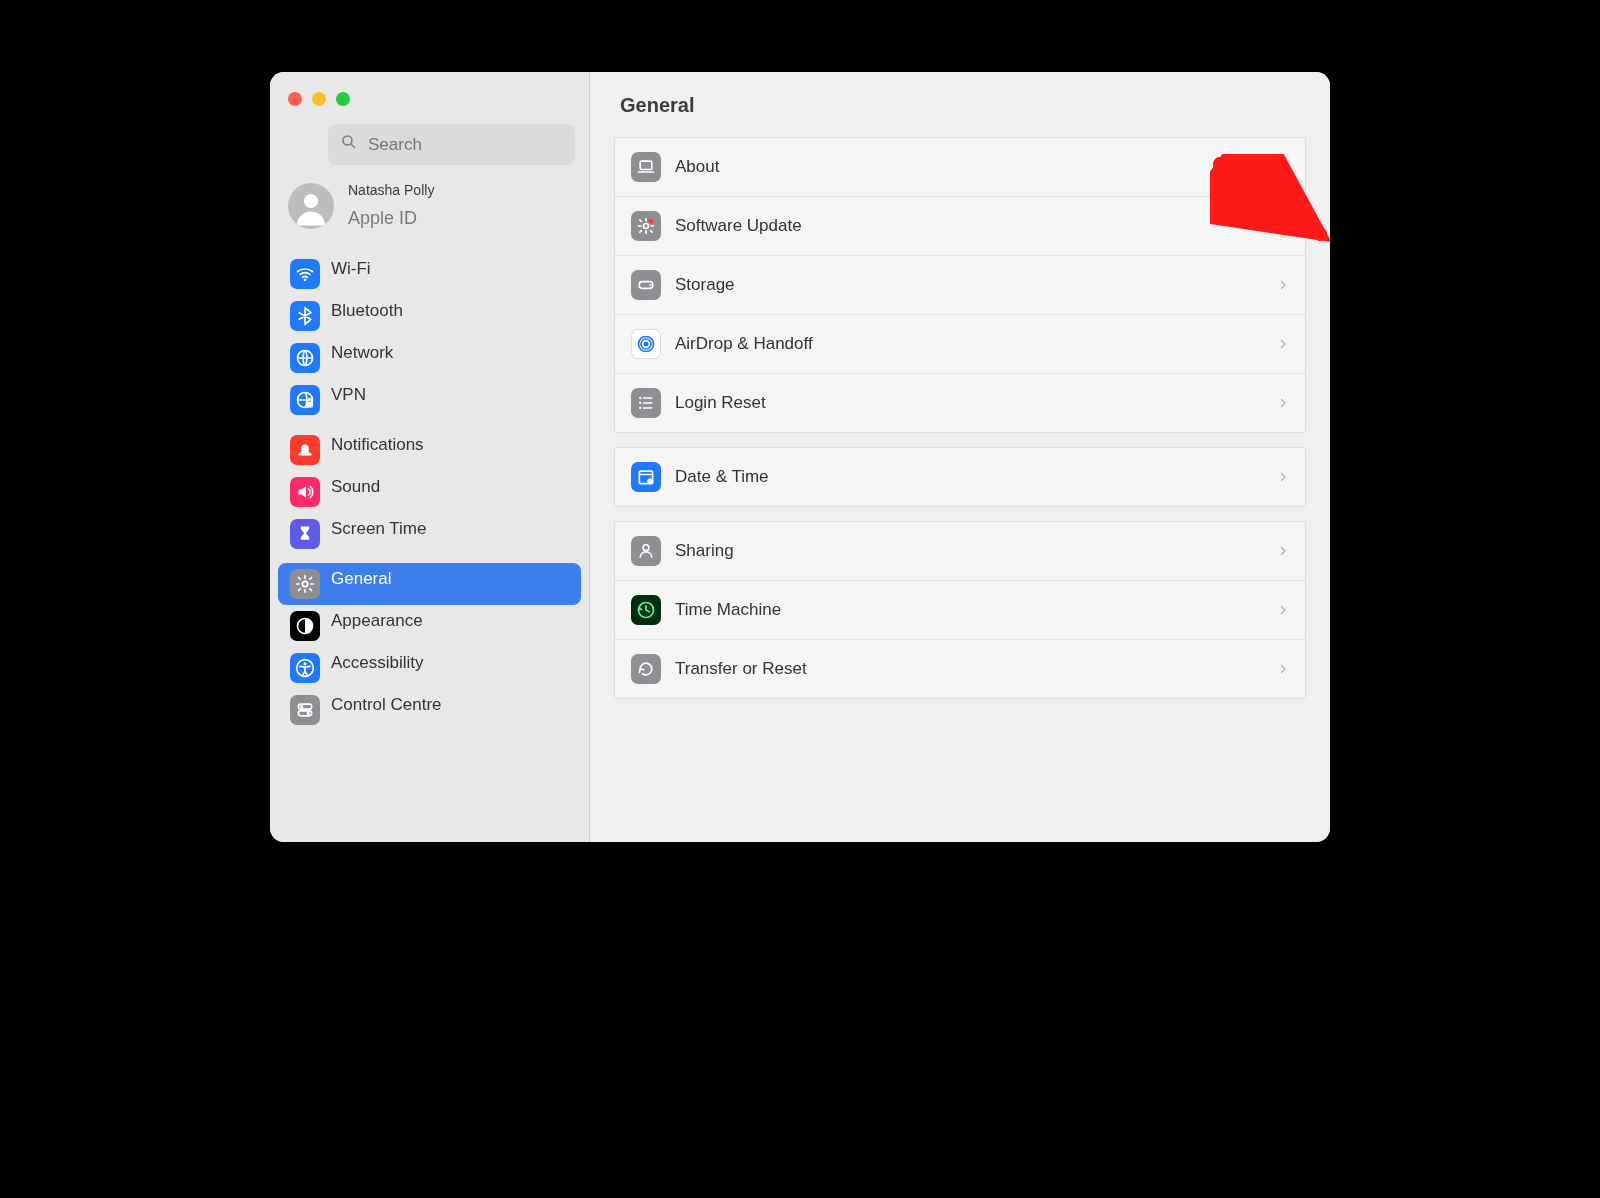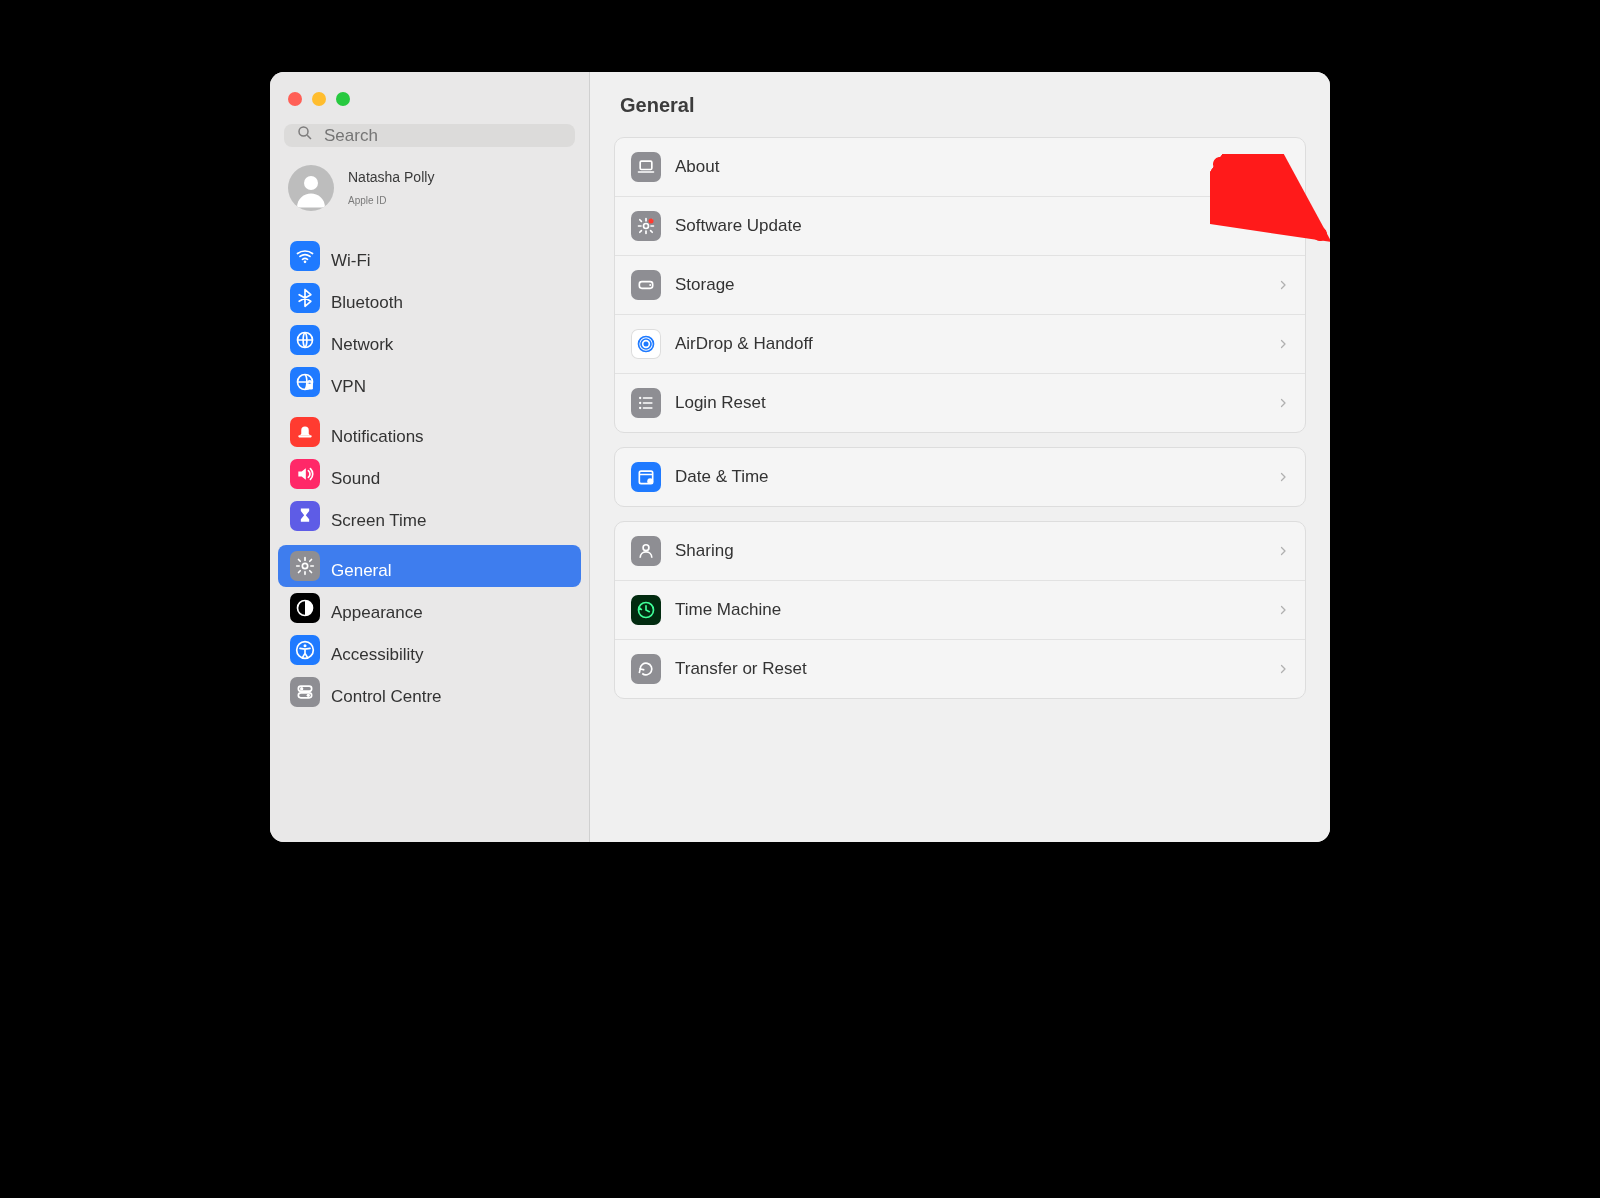--- a/index.html
+++ b/index.html
@@ -41,48 +41,49 @@
   .dot.red { background:#ff5f56; }
   .dot.yellow { background:#ffbd2e; }
   .dot.green { background:#27c93f; }
 
   .search-wrap { padding: 0 14px 14px 14px; }
   .search {
     display: flex;
     align-items: flex-end;
     background: #dcdbda;
     border-radius: 8px;
-    padding: 0 12px;
+    padding: 9px 12px;
     color: #7d7c7c;
     font-size: 17px;
+    margin-left: 44px;
   }
   .search svg { margin-right: 8px; flex-shrink: 0; }
   .search input {
     border: 0; background: transparent; outline: 0;
     font-size: 17px; color: #7d7c7c; width: 100%;
   }
 
   .account {
     display: flex;
     align-items: center;
     padding: 4px 18px 16px 18px;
     gap: 14px;
   }
   .avatar {
     width: 46px; height: 46px; border-radius: 50%;
     background: #bdbdbd; display: flex; align-items: flex-end; justify-content: center;
     overflow: hidden;
   }
   .avatar svg { width: 42px; height: 42px; }
   .account .name { font-size: 14px; color: #3a3a3a; line-height: 1.1; }
-  .account .sub { font-size: 10px; color: #7a7a7a; margin-top: 10px; }
+  .account .sub { font-size: 18px; color: #7a7a7a; margin-top: 10px; }
 
   .nav-group { padding-top: 8px; }
   .nav-item {
-    display: flex; align-items: flex-end;
+    display: flex; align-items: flex-start;
     padding: 6px 12px;
     margin: 0 8px;
     border-radius: 8px;
     gap: 11px;
     color: #333;
     font-size: 17px;
     cursor: default;
   }
   .nav-item.selected {
     background: #3e7dee;
@@ -111,21 +112,21 @@
   .content-header {
     font-size: 20px;
     font-weight: 600;
     color: #3c3c3c;
     padding: 22px 30px 12px 30px;
   }
   .panel {
     margin: 8px 24px 14px 24px;
     background: #f5f5f5;
     border: 1px solid #ddd;
-    border-radius: 10px;
+    border-radius: 2px;
     overflow: hidden;
   }
   .row {
     display: flex;
     align-items: center;
     padding: 14px 16px;
     gap: 14px;
     border-top: 1px solid #e2e2e2;
     font-size: 17px;
     color: #333;

